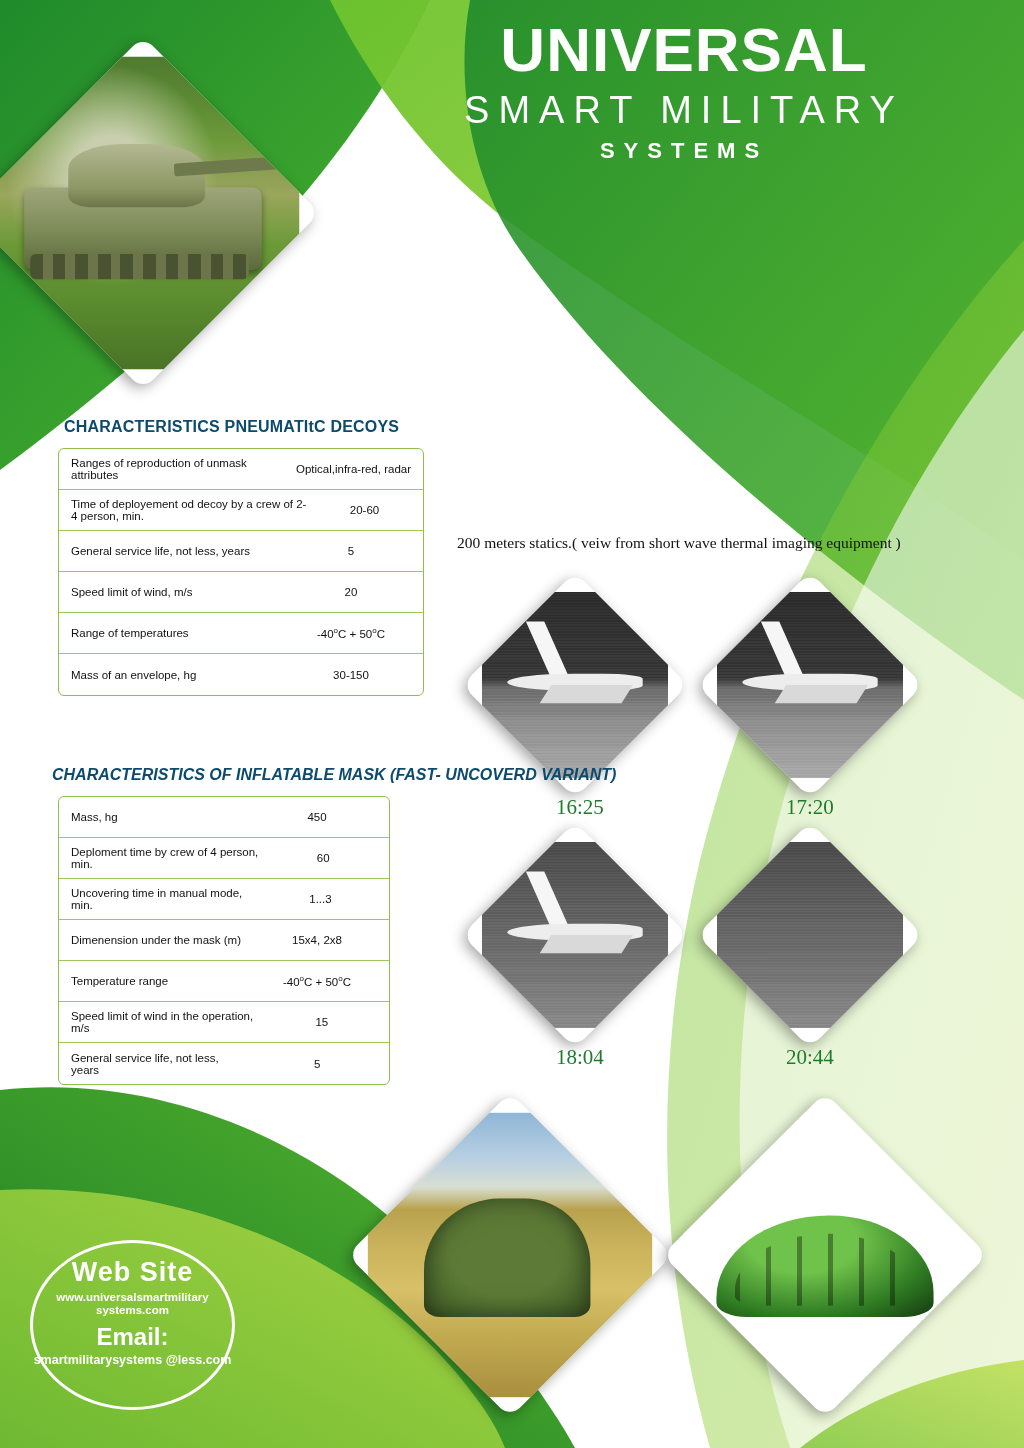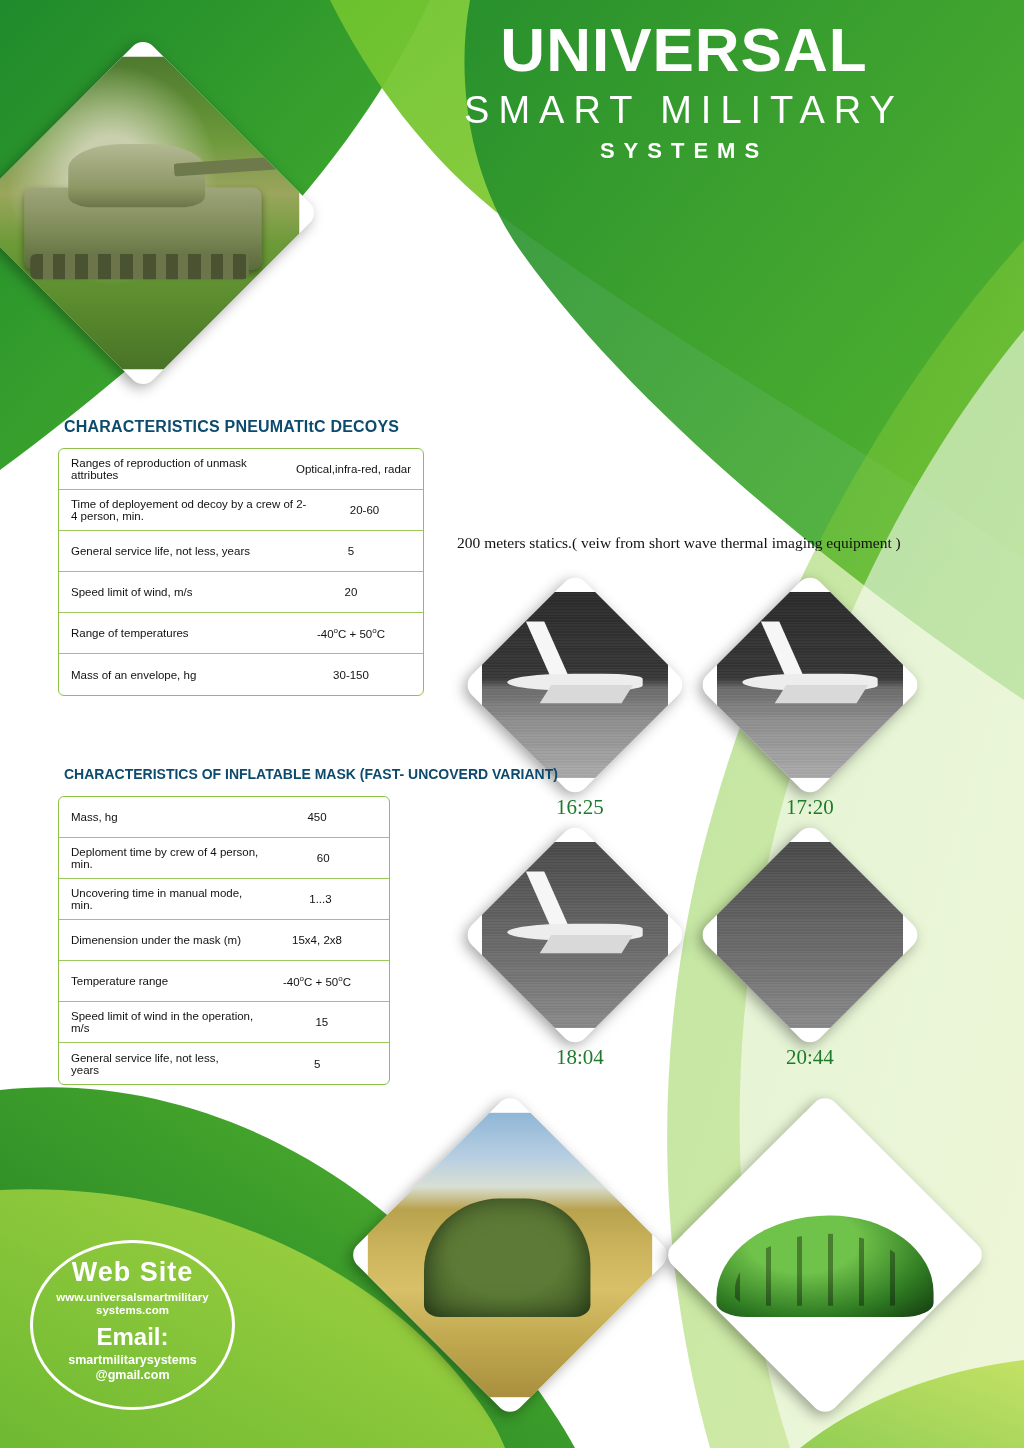--- a/index.html
+++ b/index.html
@@ -186,21 +186,21 @@
   }
 
   
   .section-title {
     position: absolute;
     font-weight: bold;
     color: #0c4a6e;
     z-index: 7;
   }
   #title-decoys { left: 64px; top: 418px; font-size: 16px; letter-spacing: .2px; }
-  #title-mask   { left: 64px; top: 766px; font-size: 14px; }
+  #title-mask   { left: 52px; top: 766px; font-size: 16px; font-style: italic; }
 
   
   .spec-table {
     position: absolute;
     border: 1px solid #8fc04a;
     border-radius: 6px;
     overflow: hidden;
     background: #fff;
     z-index: 7;
   }
@@ -435,14 +435,14 @@
     <div class="tent-photo">
       <div class="tent-shape"></div>
     </div>
   </div>
 </div>
 
 <div id="contact-badge">
   <div class="web-title">Web Site</div>
   <div class="web-url">www.universalsmartmilitary systems.com</div>
   <div class="email-title">Email:</div>
-  <div class="email-addr">smartmilitarysystems @gmail.com</div>
+  <div class="email-addr">smartmilitarysystems @less.com</div>
 </div>
 
 </body></html>

